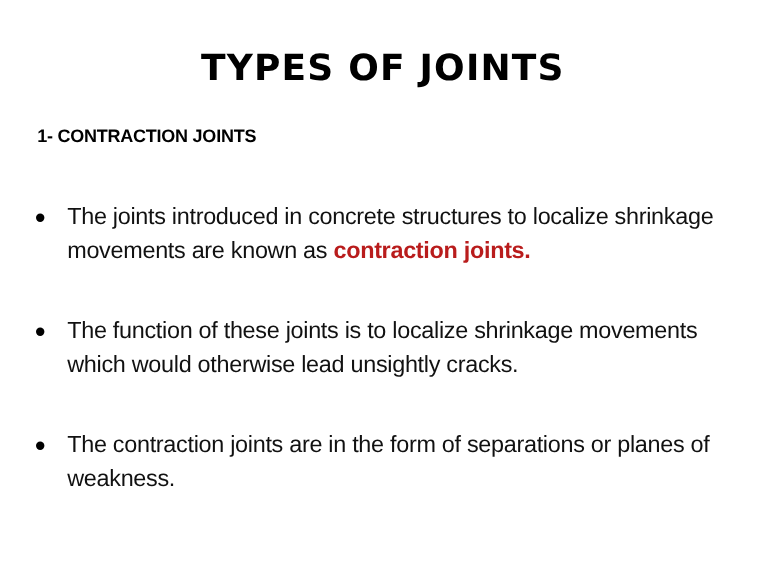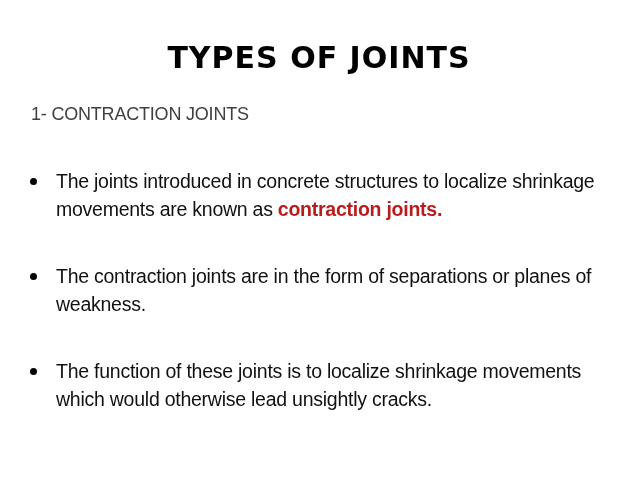--- a/index.html
+++ b/index.html
@@ -30,24 +30,24 @@
     letter-spacing: 1.0px;
     color: #000000;
     line-height: 36px;
     white-space: nowrap;
   }
   .section-heading {
     position: absolute;
     left: 31px;
     top: 101px;
     font-family: "Liberation Sans", sans-serif;
-    font-weight: normal;
-    font-size: 18px;
+    font-weight: bold;
+    font-size: 15px;
     line-height: 26px;
-    color: #404040;
+    color: #000000;
     letter-spacing: -0.2px;
     white-space: nowrap;
   }
   .bullet-list {
     position: absolute;
     left: 24px;
     top: 168px;
     width: 600px;
   }
   .bullet-item {
@@ -91,23 +91,23 @@
 
   <div class="bullet-list">
 
     <div class="bullet-item">
       <span class="bullet-dot"></span>
       <span class="bullet-text"><span>The joints introduced in concrete structures to localize shrinkage movements are known as </span><span class="emph-red">contraction joints.</span></span>
     </div>
 
     <div class="bullet-item">
       <span class="bullet-dot"></span>
-      <span class="bullet-text"><span>The contraction joints are in the form of separations or planes of weakness.</span></span>
+      <span class="bullet-text"><span>The function of these joints is to localize shrinkage movements which would otherwise lead unsightly cracks.</span></span>
     </div>
 
     <div class="bullet-item">
       <span class="bullet-dot"></span>
-      <span class="bullet-text"><span>The function of these joints is to localize shrinkage movements which would otherwise lead unsightly cracks.</span></span>
+      <span class="bullet-text"><span>The contraction joints are in the form of separations or planes of weakness.</span></span>
     </div>
 
   </div>
 
 </div>
 
 </body></html>

